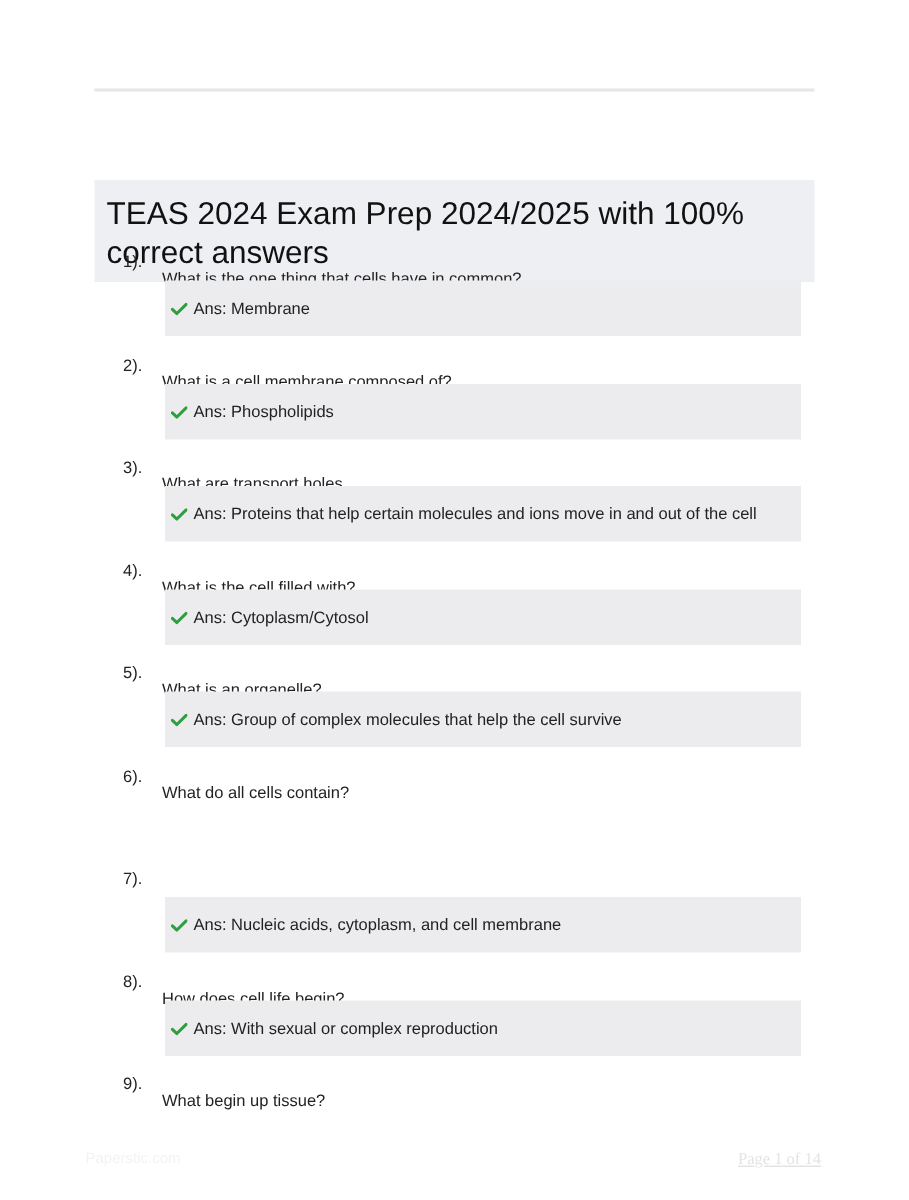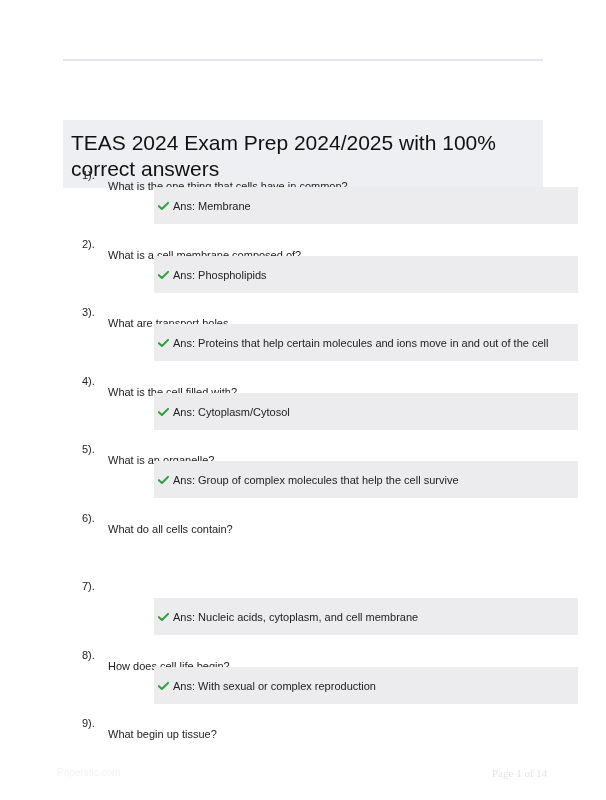--- a/index.html
+++ b/index.html
@@ -69,21 +69,20 @@
     .ans-box {
       position: absolute;
       left: 110px;
       top: 19px;
       width: 424px;
       height: 37px;
       background: #ececee;
       display: flex;
       align-items: center;
       padding-left: 4px;
-      margin-left: 44px;
     }
     .check-icon {
       display: inline-block;
       width: 11px;
       height: 10px;
       margin-right: 4px;
     }
     .ans-text {
       font-size: 11px;
       line-height: 14px;
@@ -96,20 +95,21 @@
       font-size: 10px;
       color: #f3f3f3;
     }
     .footer-right {
       position: absolute;
       left: 492px;
       top: 767px;
       font-size: 11px;
       color: #e4e4e4;
       font-family: "Liberation Serif", serif;
+      text-decoration: underline;
     }
   </style>
 </head>
 <body>
 
 <div class="top-rule"></div>
 
 <div class="title-box">
   <h1 class="title-text"> TEAS 2024 Exam Prep 2024/2025 with 100% correct answers</h1>
 </div>

